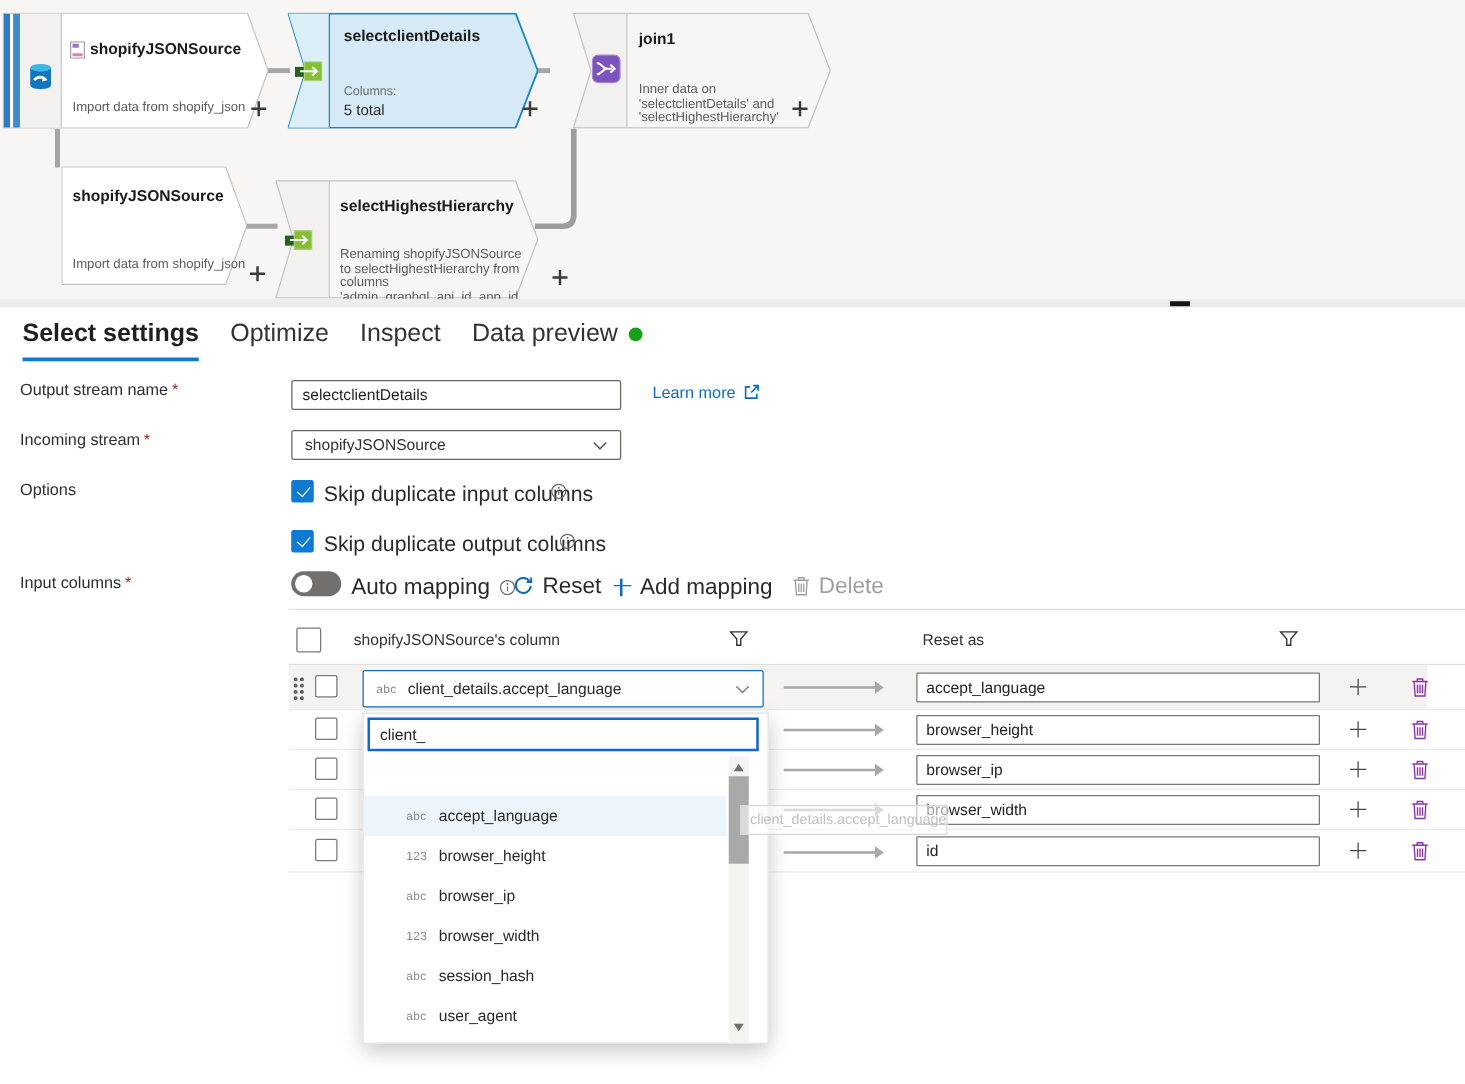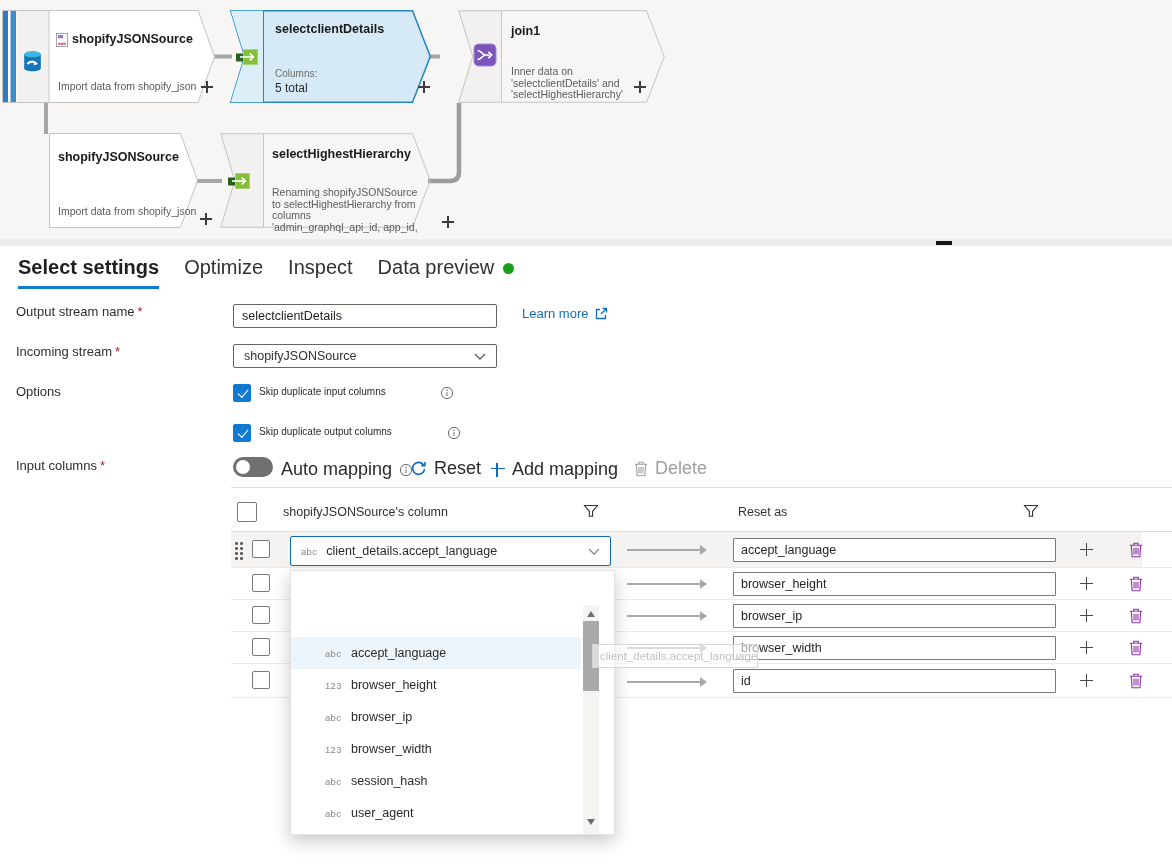--- a/index.html
+++ b/index.html
@@ -28,21 +28,21 @@
   .req{color:#a4262c;margin-left:3px}
   .tbox{position:absolute;box-sizing:border-box;background:#fff;border:1px solid #66645f;border-radius:2px;
         font-family:"Liberation Sans","DejaVu Sans",sans-serif;font-size:12.5px;color:#252423;padding:0 8px}
   .selbox{position:absolute;box-sizing:border-box;background:#fff;border:1px solid #66645f;border-radius:2px;
         display:flex;align-items:center;justify-content:space-between;padding:0 10px;font-size:12.5px}
   .link{position:absolute;font-size:13px;color:#0f6cbd;display:flex;align-items:center;gap:6px;white-space:nowrap}
   .cb{position:absolute;width:18px;height:18px;box-sizing:border-box;border:1px solid #7a7977;border-radius:2px;background:#fff}
   .cb.checked{background:#0f7ad1;border-color:#0f7ad1}
   .cb.checked::after{content:"";position:absolute;left:5.6px;top:2.4px;width:4.6px;height:9px;
       border:solid #fff;border-width:0 1.8px 1.8px 0;transform:rotate(40deg)}
-  .cblabel{position:absolute;font-size:10px;color:#2b2a29;white-space:nowrap}
+  .cblabel{position:absolute;font-size:17px;color:#2b2a29;white-space:nowrap}
   .toggle{position:absolute;width:40px;height:20px;border-radius:10px;background:#71706e}
   .knob{position:absolute;left:3px;top:3px;width:14px;height:14px;border-radius:50%;background:#fff}
   .toolbtn{position:absolute;display:flex;align-items:center;gap:7px;font-size:18px;color:#2b2a29;white-space:nowrap}
   .toolbtn.disabled{color:#a19f9d}
   .divider{position:absolute;height:1px;background:#e1dfdd}
   
   .rowdiv{position:absolute;height:1px;background:#edebe9}
   .rowbg{position:absolute;background:#f4f3f2}
   .cellhead{position:absolute;font-size:12.5px;color:#323130;white-space:nowrap}
   .prefix{font-size:9.5px;color:#8a8886;letter-spacing:.3px}
@@ -154,21 +154,21 @@
 
   <div class="node" style="left:49px;top:133px;width:149px;height:95px">
     <svg width="149" height="95" viewBox="0 0 149 95">
       <path d="M0.5 0.5 H131.5 L148.5 47.5 L131.5 94.5 H0.5 Z" fill="#fff" stroke="#c3c3c3"></path>
     </svg>
     <span class="ntitle" style="left:9px;top:17px">shopifyJSONSource</span>
     <span class="ndesc" style="left:9px;top:73px">Import data from shopify_json</span>
   </div>
   <span class="plus-cross" style="left:200px;top:213px"></span>
 
-  <div class="node" style="left:220px;top:133px;width:211px;height:119px">
+  <div class="node" style="left:220px;top:144px;width:211px;height:119px">
     <svg width="211" height="95" viewBox="0 0 211 95">
       <path d="M0.75 0.75 H43.5 V94.25 H0.75 L14.75 47.5 Z" fill="#f2f1f0"></path>
       <line x1="43.5" y1="1" x2="43.5" y2="94" stroke="#c9c8c7"></line>
       <path d="M0.75 0.75 H192.5 L210.25 47.5 L192.5 94.25 H0.75 L14.75 47.5 Z" fill="none" stroke="#c3c3c3"></path>
     </svg>
     <svg class="abs" style="left:8px;top:40px" width="22" height="16" viewBox="0 0 22 16">
       <rect x="0" y="4.5" width="8" height="8" fill="#27601f"></rect>
       <rect x="7.5" y="0.5" width="14" height="15" fill="#85bf3a" stroke="#aad171"></rect>
       <path d="M4 8h13" stroke="#fff" stroke-width="1.6"></path>
       <path d="M13.8 4.6L17.4 8l-3.6 3.4" fill="none" stroke="#fff" stroke-width="1.6"></path>
@@ -325,20 +325,21 @@
 <div class="cb" style="left:252px;top:671px"></div>
 <div class="maparrow" style="left:627px;top:681px"></div>
 <input class="tinput" style="left: 733px; top: 669px;" readonly="" value="id">
 <span class="rowplus" style="left:1080px;top:674px"></span>
 <svg class="abs trash" style="left:1129px;top:673px" width="14" height="16" viewBox="0 0 14 16">
   <path d="M0.8 3.2h12.4M4.8 3V1.2h4.4V3M2.3 3.4l.8 11.4h7.8l.8-11.4M5 5.8v6.8M7 5.8v6.8M9 5.8v6.8" fill="none" stroke="currentColor" stroke-width="1.1"></path>
 </svg>
 <div class="rowdiv" style="left:231px;top:697px;width:941px"></div>
 
 <div class="ddpanel">
+  <input class="ddsearch" readonly="" value="client_" style="">
   <div class="dditem hl" style="top:66px">
     <span class="dd-prefix">abc</span>
     <span>accept_language</span>
   </div>
   <div class="dditem" style="top:98px">
     <span class="dd-prefix">123</span>
     <span>browser_height</span>
   </div>
   <div class="dditem" style="top:130px">
     <span class="dd-prefix">abc</span>

